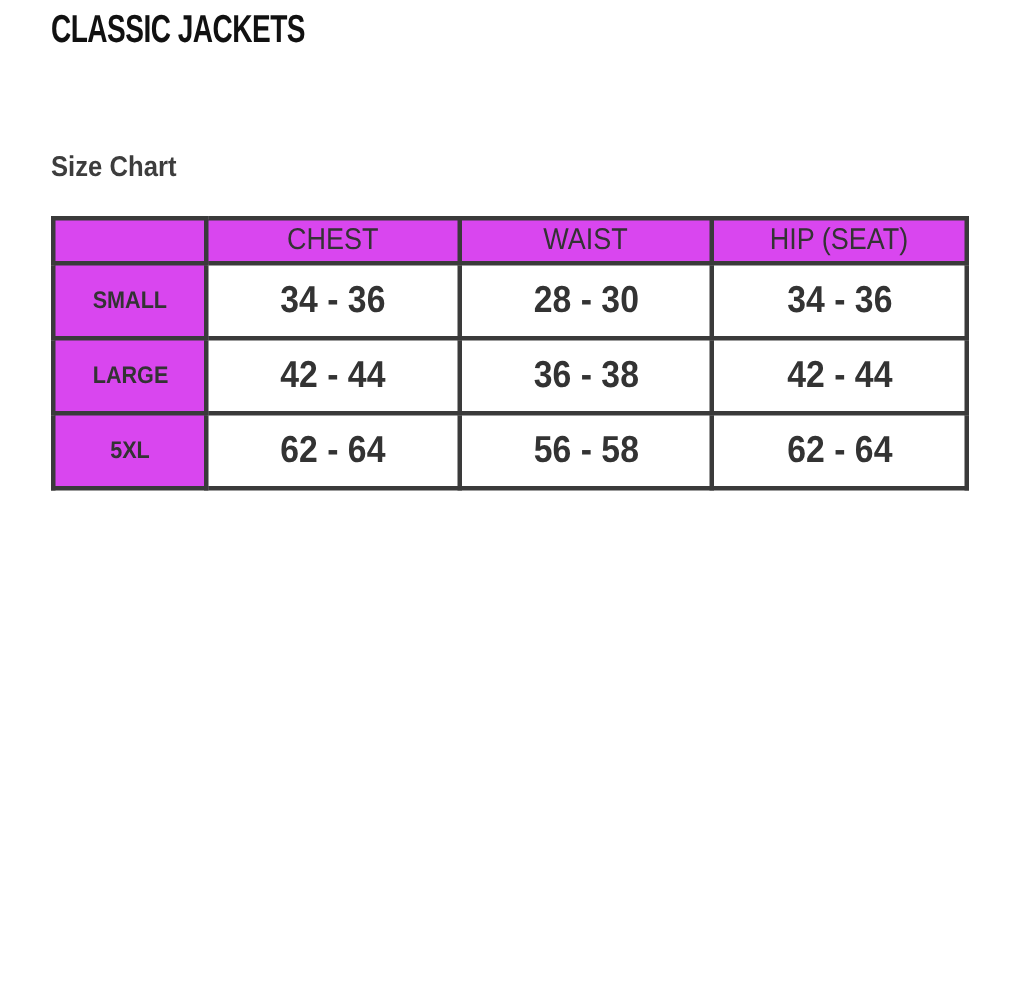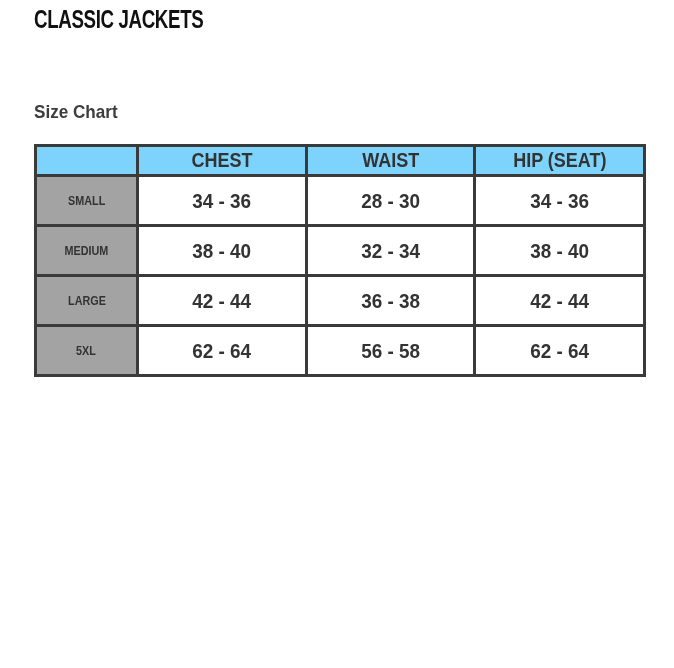--- a/index.html
+++ b/index.html
@@ -9,24 +9,24 @@
            font-family: "Liberation Sans", sans-serif; font-weight: 900;
            font-size: 26px; letter-spacing: -0.5px; color: #111111;
            transform: scaleX(0.72); transform-origin: left top; line-height: 30px; }
   .subtitle { position: absolute; left: 34px; top: 100px; margin: 0;
               font-size: 19px; font-weight: bold; color: #3d3d3d;
               transform: scaleX(0.9); transform-origin: left top; line-height: 24px; }
   table.size-chart { position: absolute; left: 34px; top: 144px;
                      border-collapse: collapse; width: 609px; table-layout: fixed; }
   table.size-chart th, table.size-chart td {
     border: 3px solid #3a3a3a; text-align: center; padding: 0; color: #333333; }
-  table.size-chart thead th { height: 27px; background: #7dd3fc;
-    font-size: 20px; font-weight: bold; line-height: 27px; }
-  table.size-chart tbody td { height: 47px; font-size: 21px; font-weight: bold; }
-  table.size-chart tbody td.label { background: #a3a3a3; font-size: 12px; text-align: center; }
+  table.size-chart thead th { height: 27px; background: #d946ef;
+    font-size: 20px; font-weight: normal; line-height: 27px; }
+  table.size-chart tbody td { height: 47px; font-size: 25px; font-weight: bold; }
+  table.size-chart tbody td.label { background: #d946ef; font-size: 16px; text-align: center; }
   col.c0 { width: 102px; } col.c1 { width: 169px; } col.c2 { width: 168px; } col.c3 { width: 170px; }
   .cond { display: inline-block; transform: scaleX(0.9); }
 </style>
 </head>
 <body>
 
 <h1 class="title">CLASSIC JACKETS</h1>
 <h2 class="subtitle">Size Chart</h2>
 
 <table class="size-chart">
@@ -45,26 +45,20 @@
     </tr>
   </thead>
   <tbody id="rows">
       <tr>
         <td class="label"><span class="cond">SMALL</span></td>
         <td><span class="cond">34 - 36</span></td>
         <td><span class="cond">28 - 30</span></td>
         <td><span class="cond">34 - 36</span></td>
       </tr>
       <tr>
-        <td class="label"><span class="cond">MEDIUM</span></td>
-        <td><span class="cond">38 - 40</span></td>
-        <td><span class="cond">32 - 34</span></td>
-        <td><span class="cond">38 - 40</span></td>
-      </tr>
-      <tr>
         <td class="label"><span class="cond">LARGE</span></td>
         <td><span class="cond">42 - 44</span></td>
         <td><span class="cond">36 - 38</span></td>
         <td><span class="cond">42 - 44</span></td>
       </tr>
       <tr>
         <td class="label"><span class="cond">5XL</span></td>
         <td><span class="cond">62 - 64</span></td>
         <td><span class="cond">56 - 58</span></td>
         <td><span class="cond">62 - 64</span></td>

